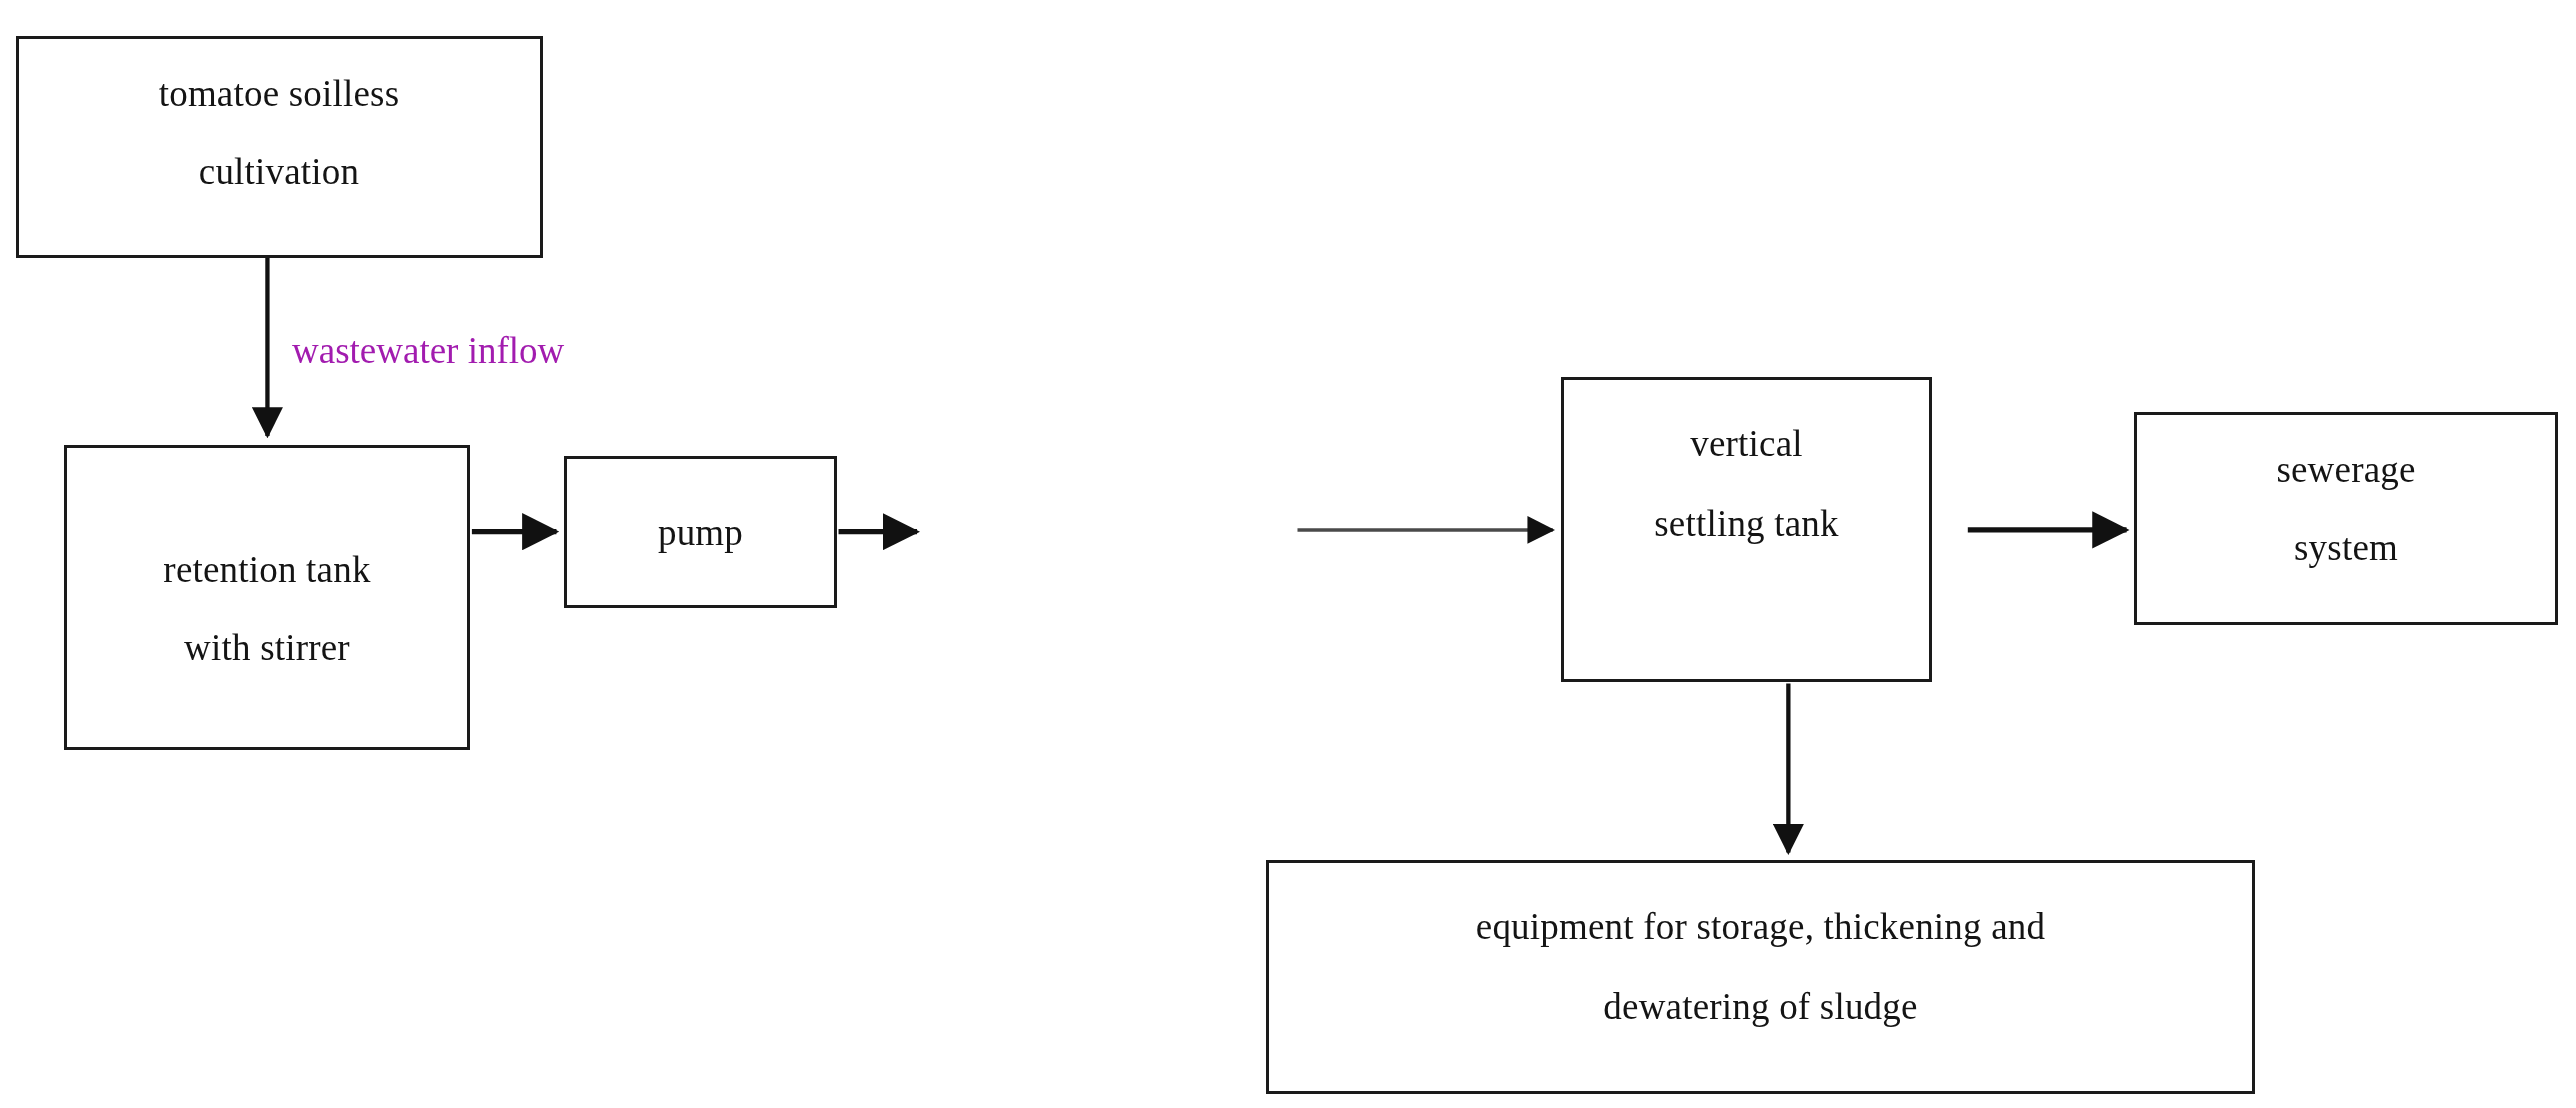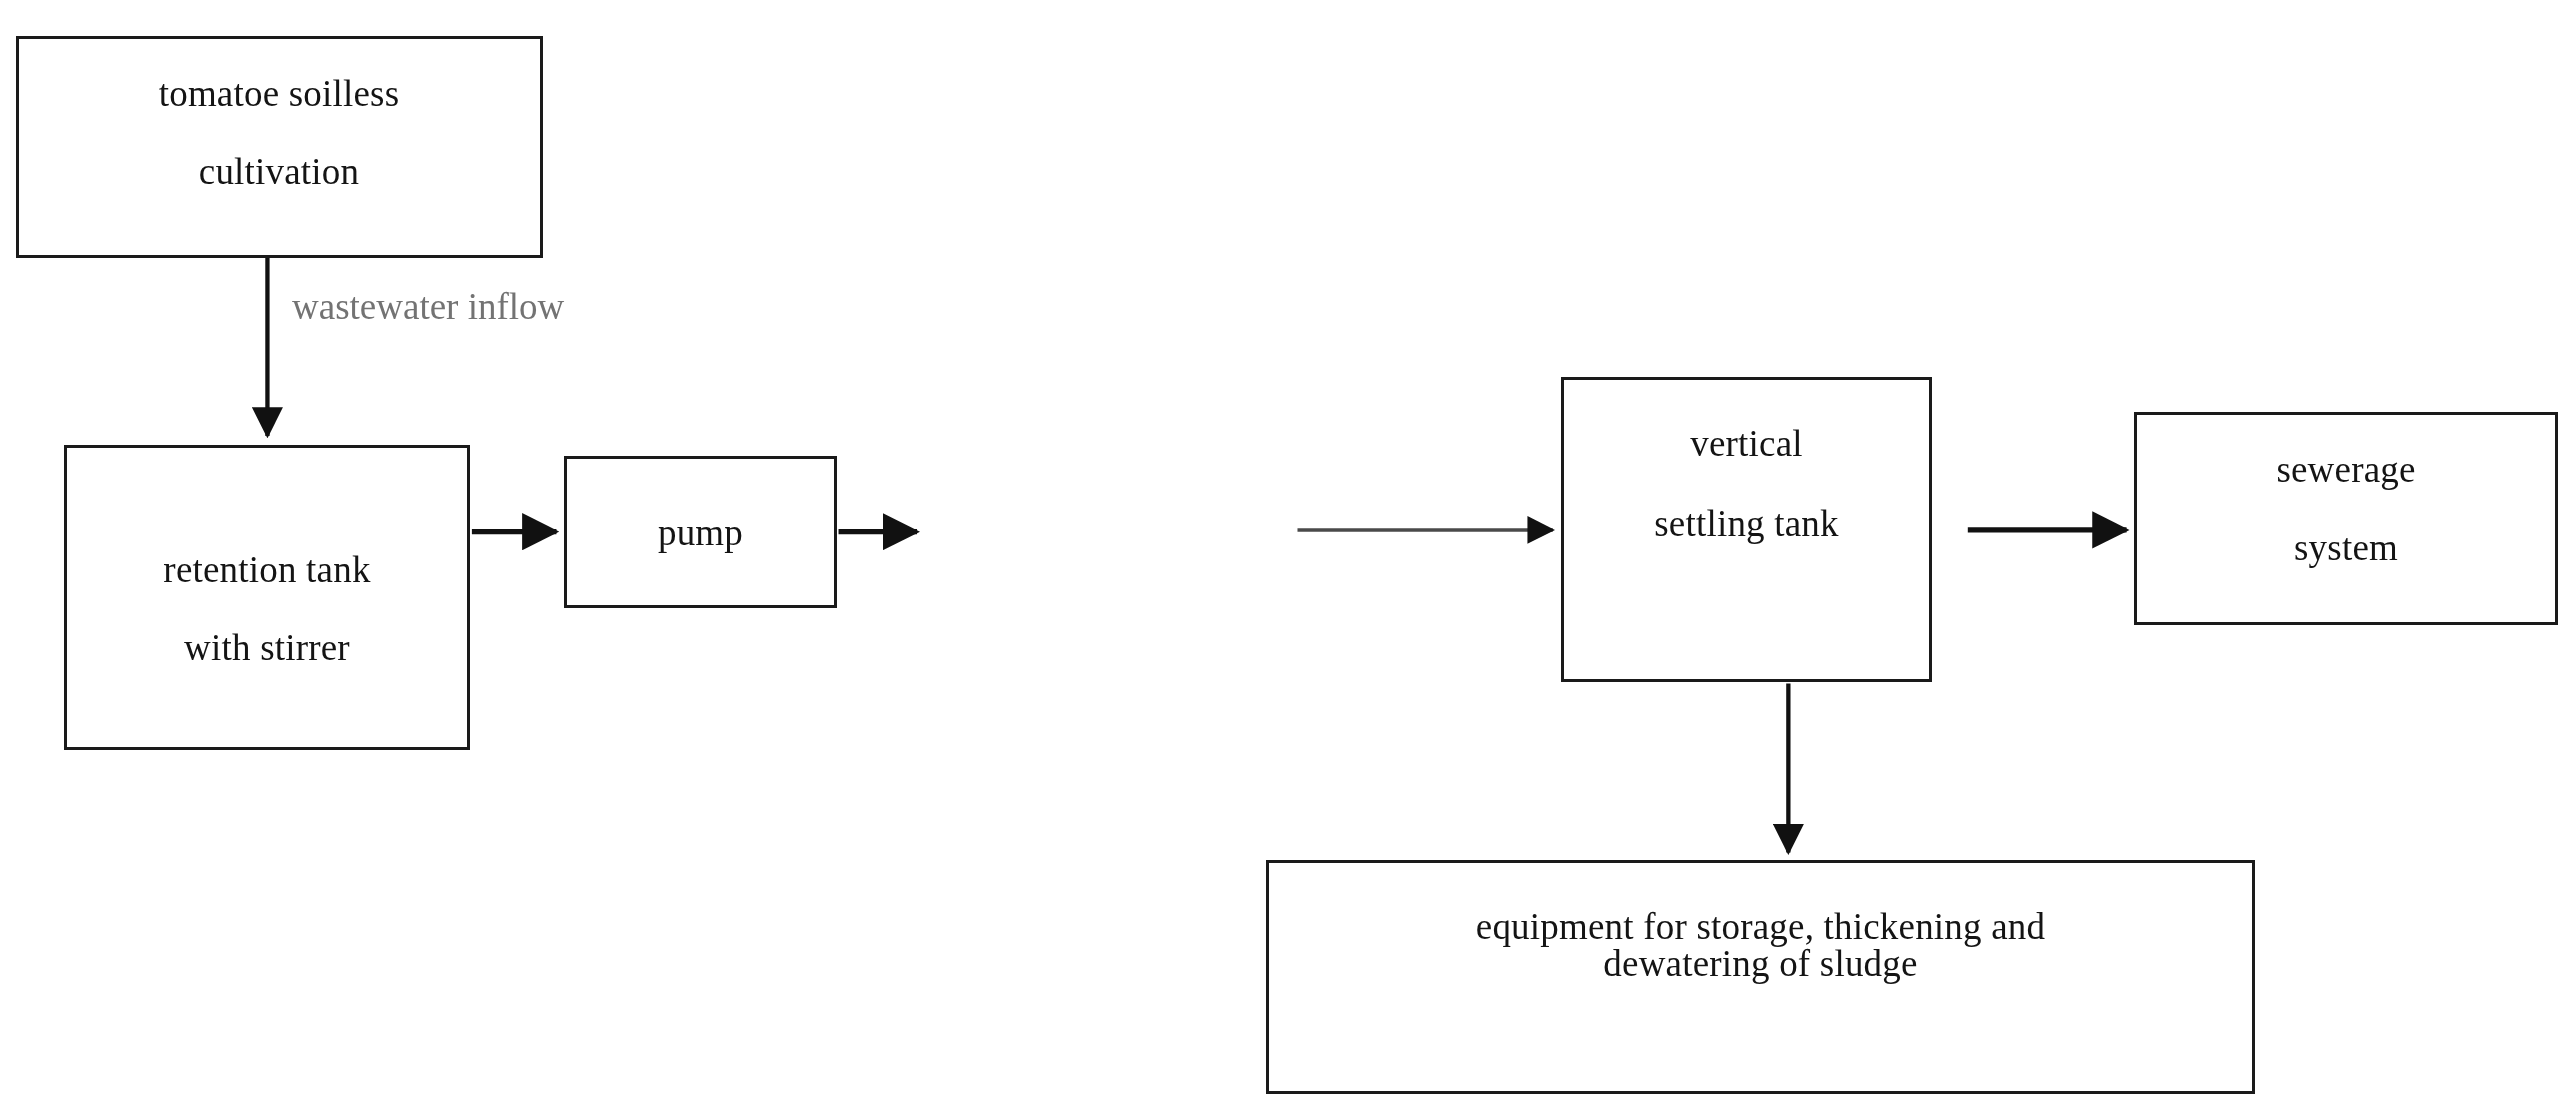--- a/index.html
+++ b/index.html
@@ -85,28 +85,29 @@
     font-size: 37px;
   }
   #node-sewerage .ln + .ln { margin-top: 41px; }
 
   #node-sludge {
     left: 1266px;  top: 860px;  width: 989px;  height: 234px;
     justify-content: flex-start;
     padding-top: 45px;
     font-size: 37px;
   }
-  #node-sludge .ln + .ln { }
+  #node-sludge .ln + .ln { margin-top: 43px; }
 
   .edge-label {
     position: absolute;
     white-space: nowrap;
-    color: #737373;
+    color: #a21caf;
     font-size: 37px;
     line-height: 1.0;
+    margin-top: 44px;
   }
   #label-wastewater {
     left: 292px;
     top: 288px;
   }
 </style>
 </head>
 <body>
 
 <div id="stage">

